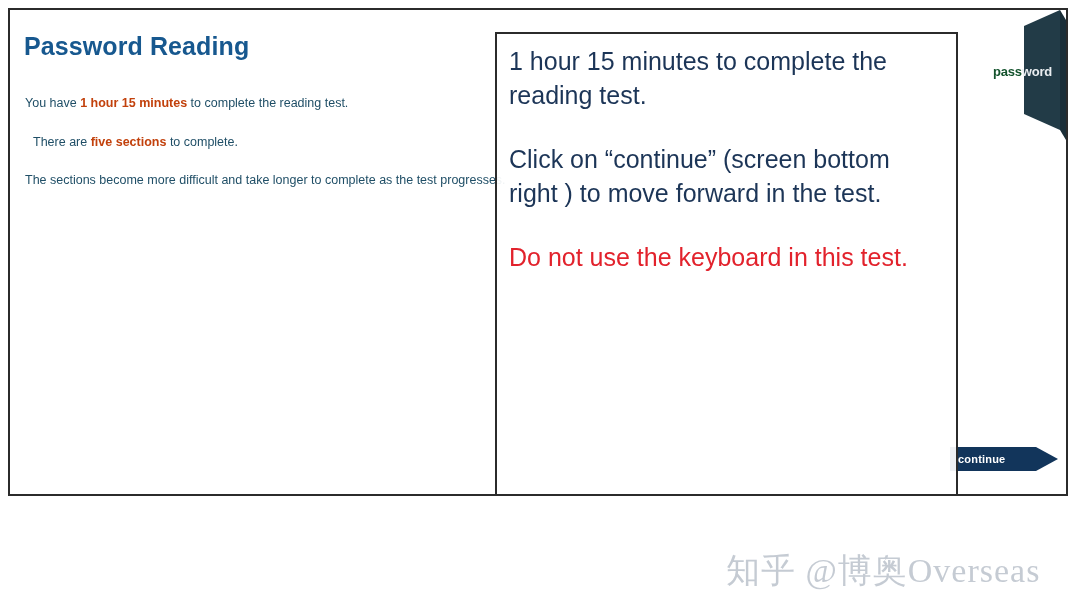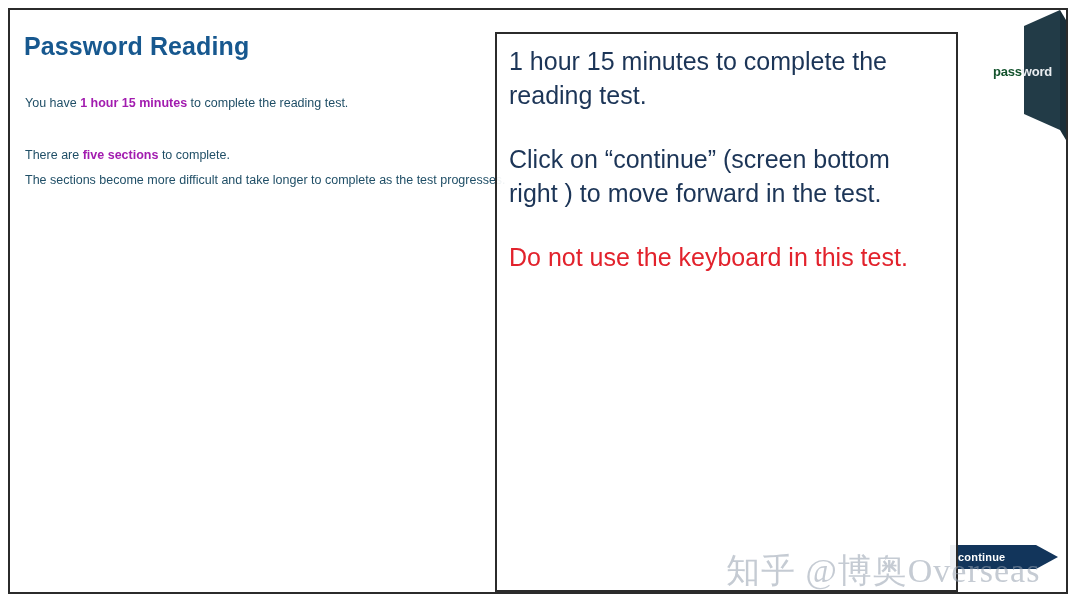--- a/index.html
+++ b/index.html
@@ -14,21 +14,21 @@
     overflow: hidden;
     font-family: "Liberation Sans", sans-serif;
   }
 
   
   .slide {
     position: absolute;
     left: 8px;
     top: 8px;
     width: 1060px;
-    height: 586px;
+    height: 488px;
     background: #ffffff;
     border: 2px solid #2b2b2b;
     box-sizing: border-box;
     overflow: hidden;
   }
 
   
   .slide-title {
     position: absolute;
     left: 14px;
@@ -41,23 +41,23 @@
   }
 
   
   .slide-line {
     position: absolute;
     left: 15px;
     font-size: 12.5px;
     color: #1f4e66;
     white-space: nowrap;
   }
-  .slide-line b { font-weight: bold; color: #a21caf; }
+  .slide-line b { font-weight: bold; color: #c2410c; }
   .line-1 { top: 86px; }
-  .line-2 { top: 138px; }
+  .line-2 { top: 125px; margin-left: 8px; }
   .line-3 { top: 163px; }
 
   
   .logo {
     position: absolute;
     right: 0px;
     top: -4px;
     width: 82px;
     height: 136px;
   }

